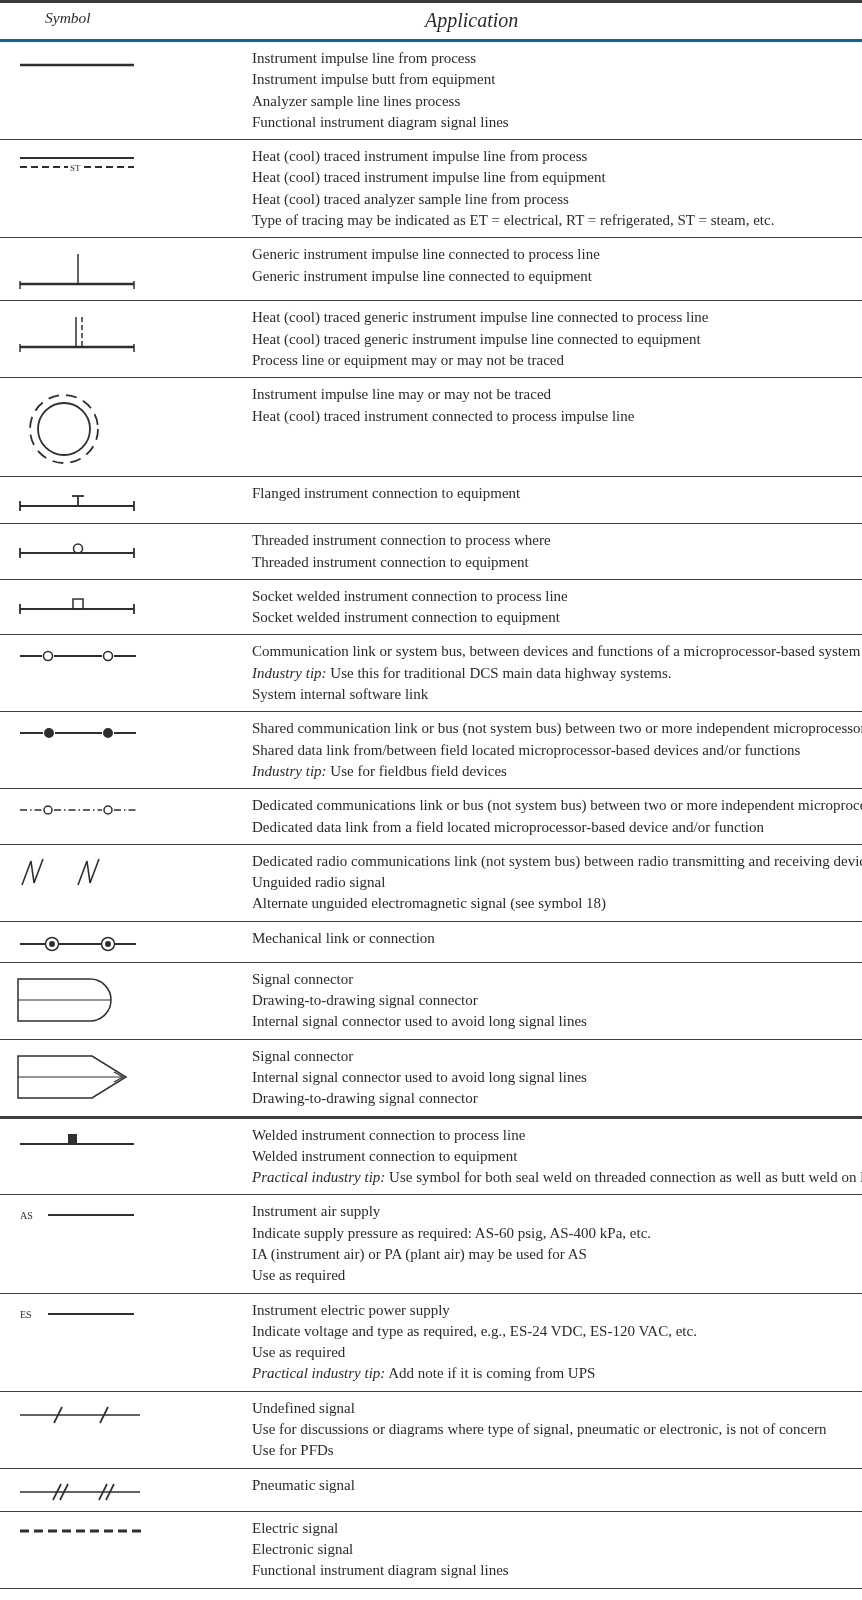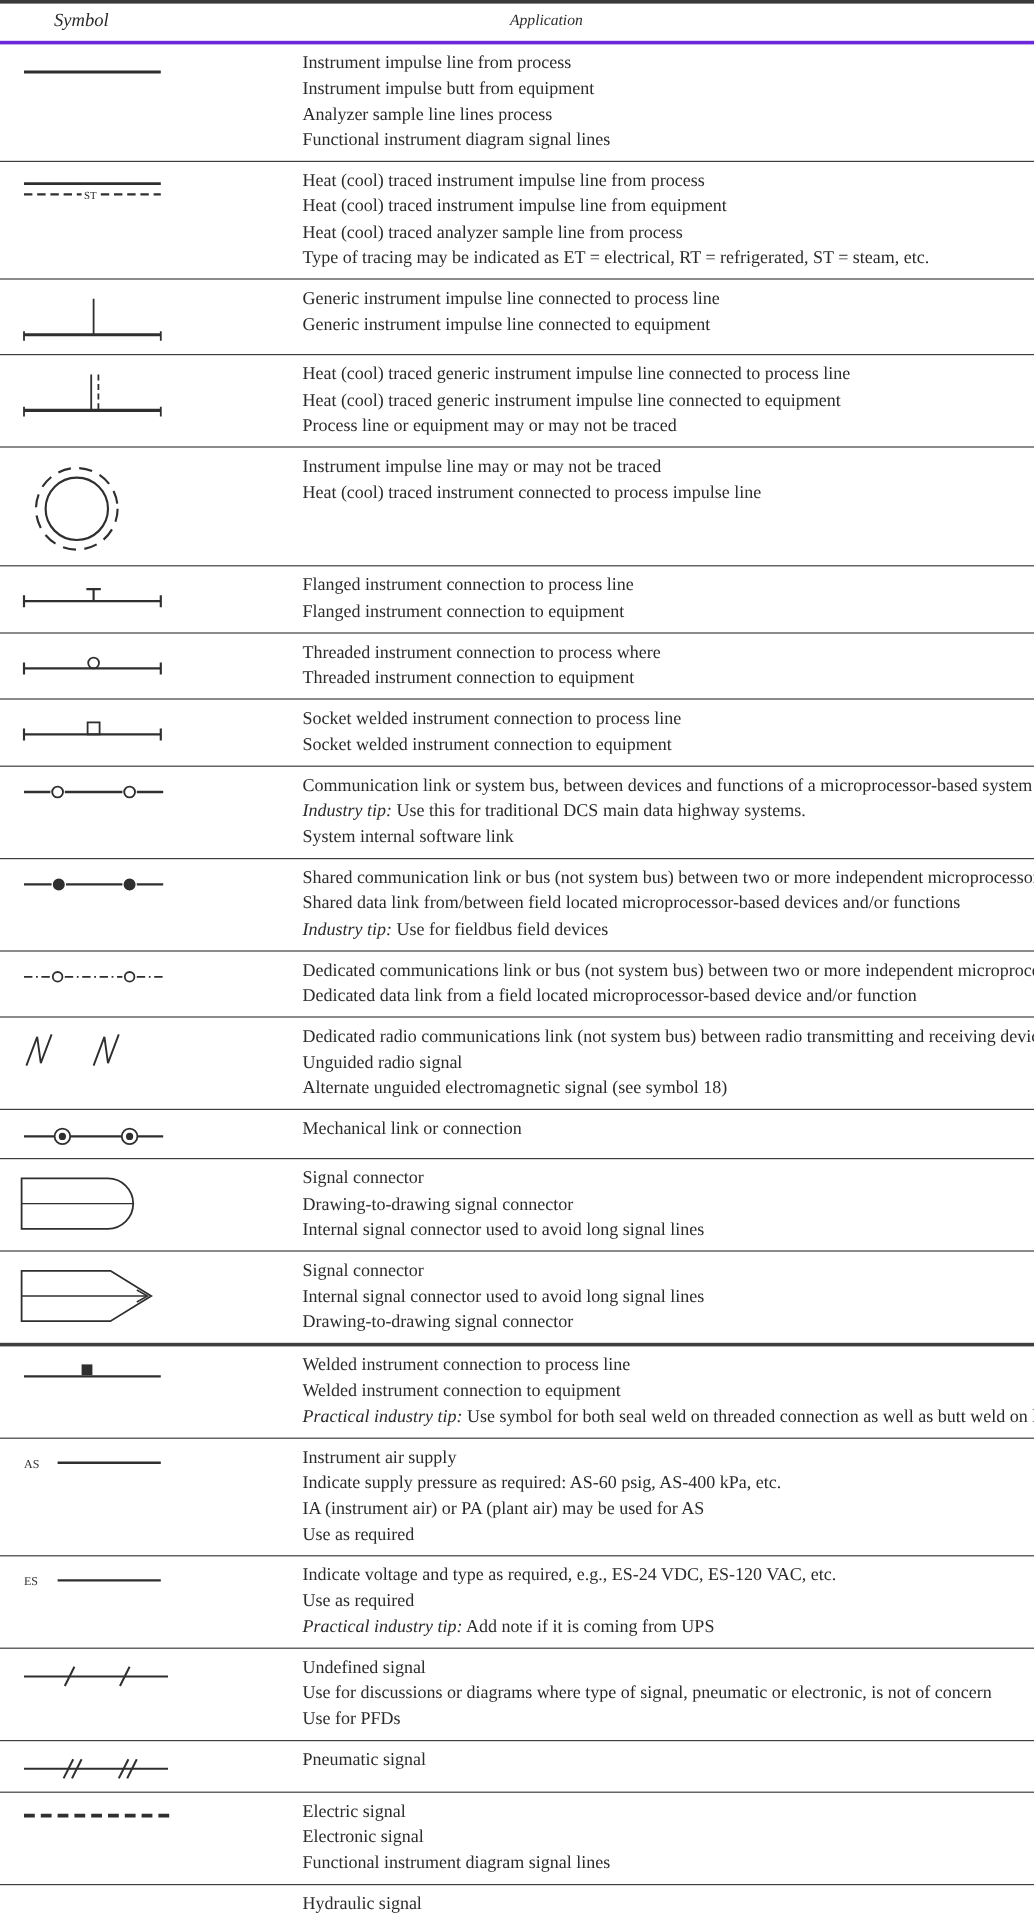--- a/index.html
+++ b/index.html
@@ -11,31 +11,31 @@
   }
   .table{
     width:862px;
     border-top:3px solid #3a3a3a;
     border-bottom:5px solid #2f2f2f;
     box-sizing:border-box;
   }
   .header-row{
     display:grid;
     grid-template-columns:240px 1fr;
-    border-bottom:3px solid #6d28d9;
+    border-bottom:3px solid #0369a1;
     padding:6px 0 7px 0;
   }
   .h-sym{
     font-style:italic;
     font-size:15.5px;
     padding-left:45px;
   }
   .h-app{
     font-style:italic;
-    font-size:13px;
+    font-size:20px;
     padding-left:185px;
   }
   .row{
     display:grid;
     grid-template-columns:240px 1fr;
     border-bottom:1.5px solid #3f3f3f;
     padding:6px 0 6px 0;
     box-sizing:border-box;
   }
   .row.thick{ border-bottom-width:3px; }
@@ -154,21 +154,20 @@
             <g stroke="#2f2f2f" fill="none" stroke-width="1.8">
               <line x1="8" y1="19" x2="122" y2="19"></line>
               <line x1="8" y1="14" x2="8" y2="24"></line>
               <line x1="122" y1="14" x2="122" y2="24"></line>
               <line x1="60" y1="9" x2="72" y2="9"></line>
               <line x1="66" y1="9" x2="66" y2="19"></line>
             </g>
           </svg>
         </div>
         <div class="app-cell">
-          <div class="app-line">Flanged instrument connection to process line</div>
           <div class="app-line">Flanged instrument connection to equipment</div>
         </div>
       </div>
       <div class="row">
         <div class="sym-cell">
           <svg width="150" height="30">
             <g stroke="#2f2f2f" fill="none" stroke-width="1.8">
               <line x1="8" y1="19" x2="122" y2="19"></line>
               <line x1="8" y1="14" x2="8" y2="24"></line>
               <line x1="122" y1="14" x2="122" y2="24"></line>
@@ -342,20 +341,21 @@
         </div>
       </div>
       <div class="row">
         <div class="sym-cell">
           <svg width="150" height="20">
             <text x="8" y="14" font-size="10" fill="#2f2f2f">ES</text>
             <line x1="36" y1="10" x2="122" y2="10" stroke="#2f2f2f" stroke-width="2"></line>
           </svg>
         </div>
         <div class="app-cell">
+          <div class="app-line">Instrument electric power supply</div>
           <div class="app-line">Indicate voltage and type as required, e.g., ES-24 VDC, ES-120 VAC, etc.</div>
           <div class="app-line">Use as required</div>
           <div class="app-line"><i>Practical industry tip:</i> Add note if it is coming from UPS</div>
         </div>
       </div>
       <div class="row">
         <div class="sym-cell">
           <svg width="150" height="26">
             <g stroke="#2f2f2f" fill="none" stroke-width="1.7">
               <line x1="8" y1="13" x2="128" y2="13"></line>

